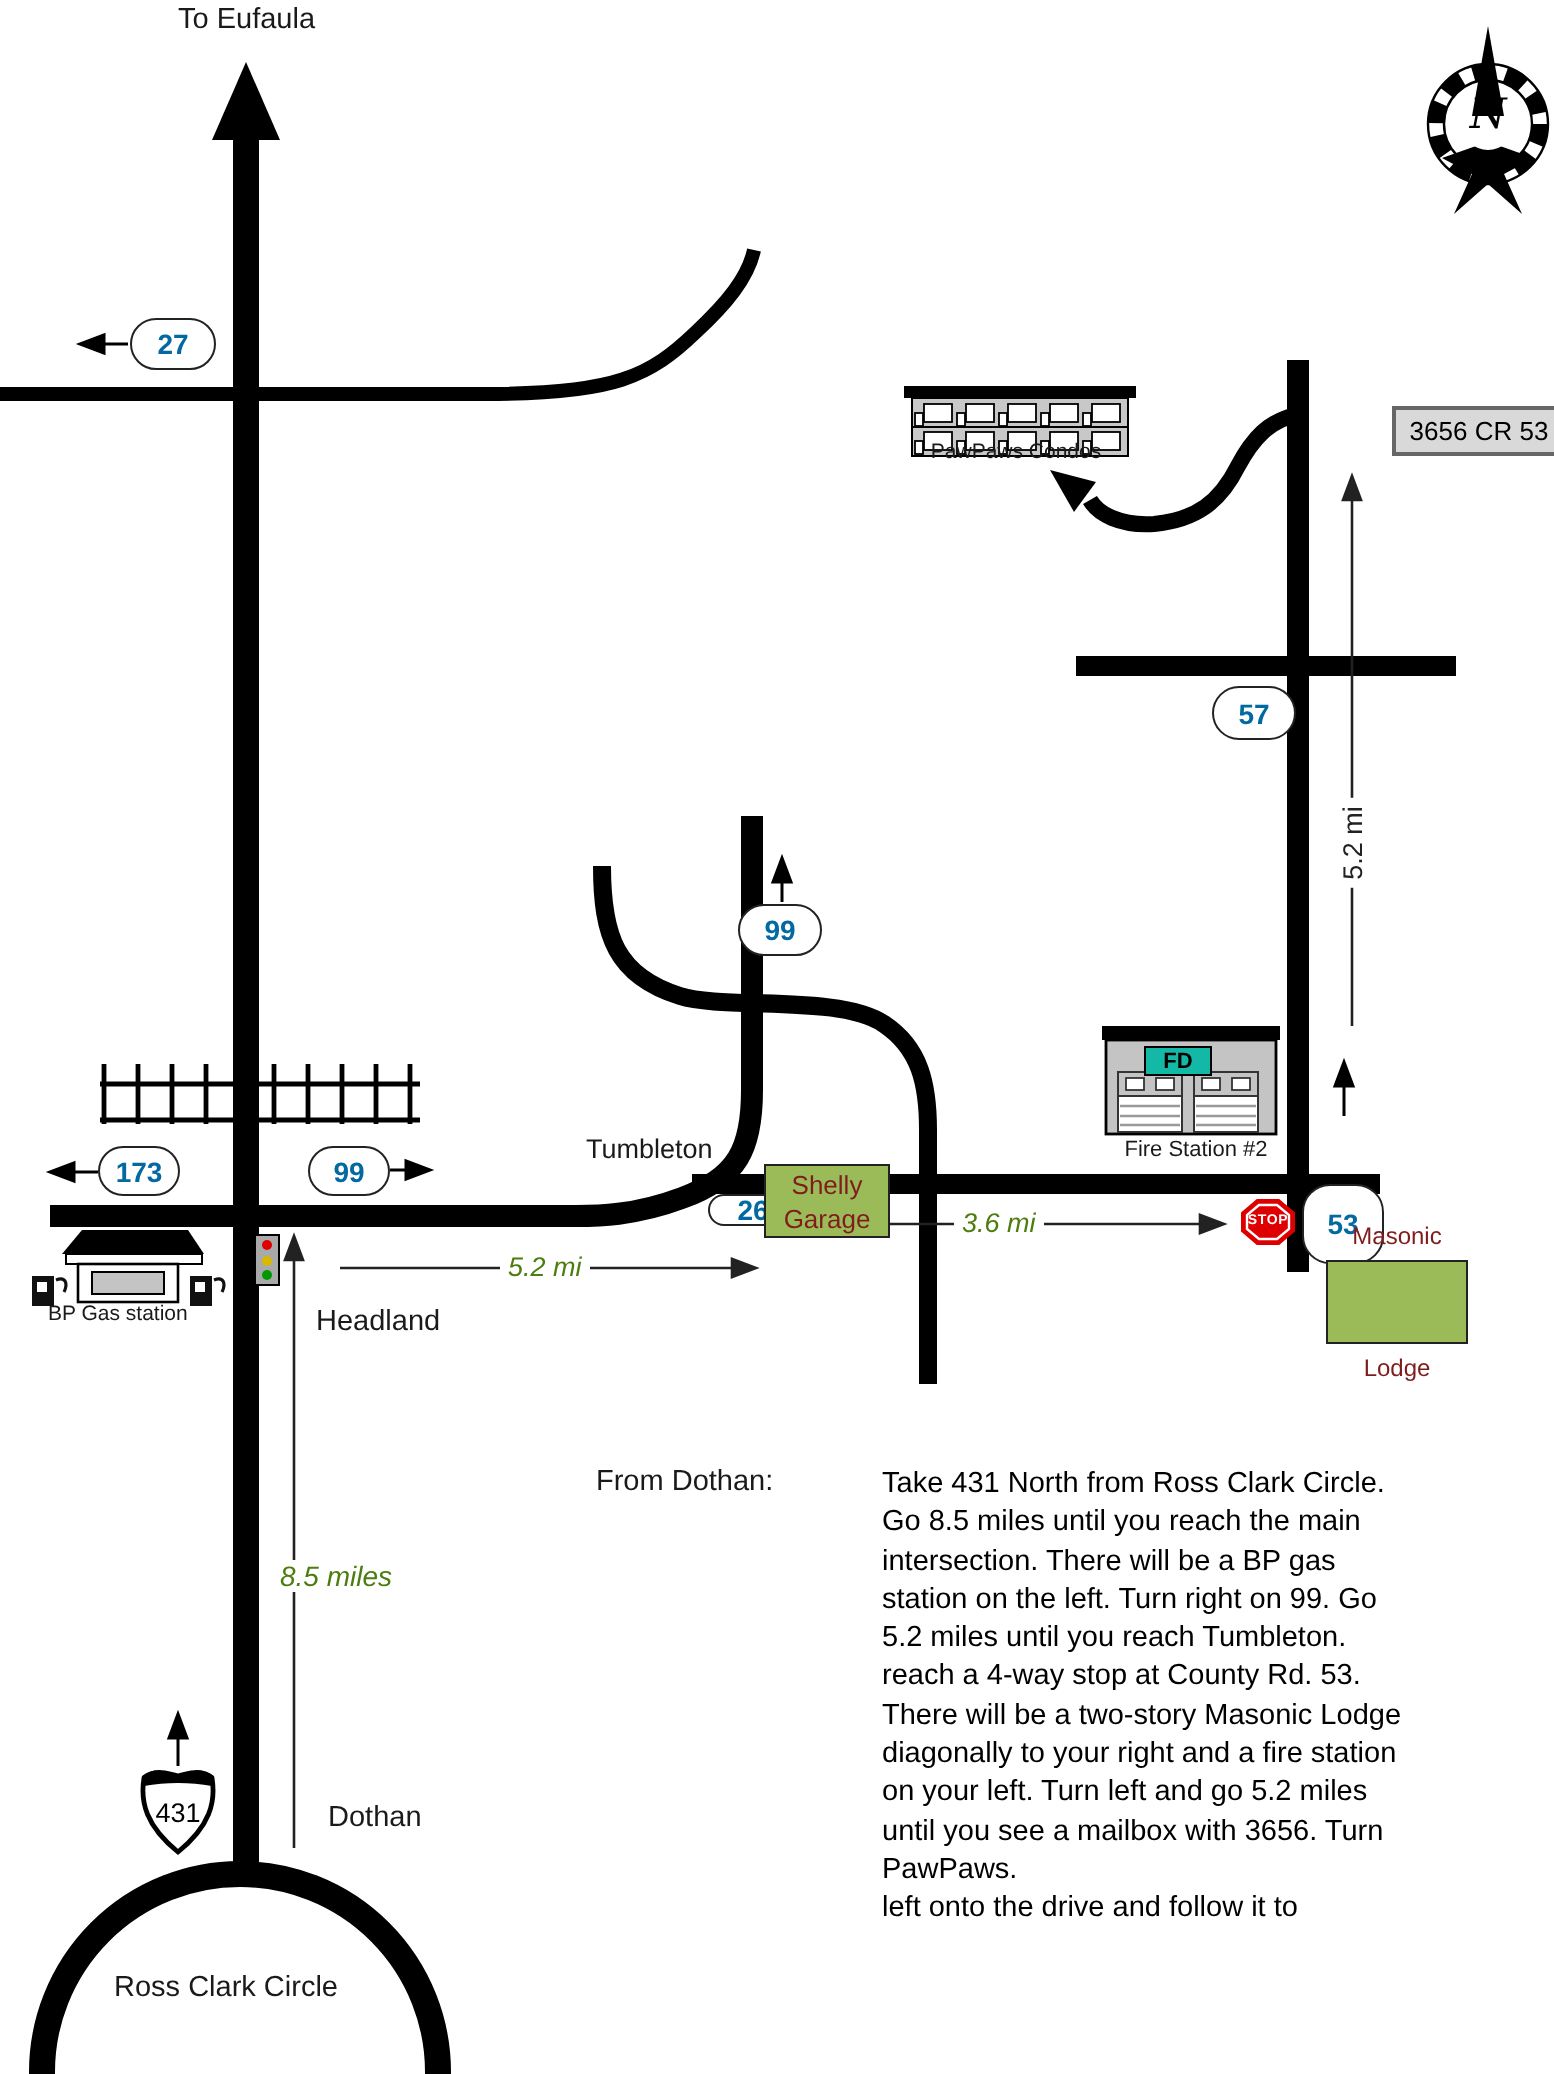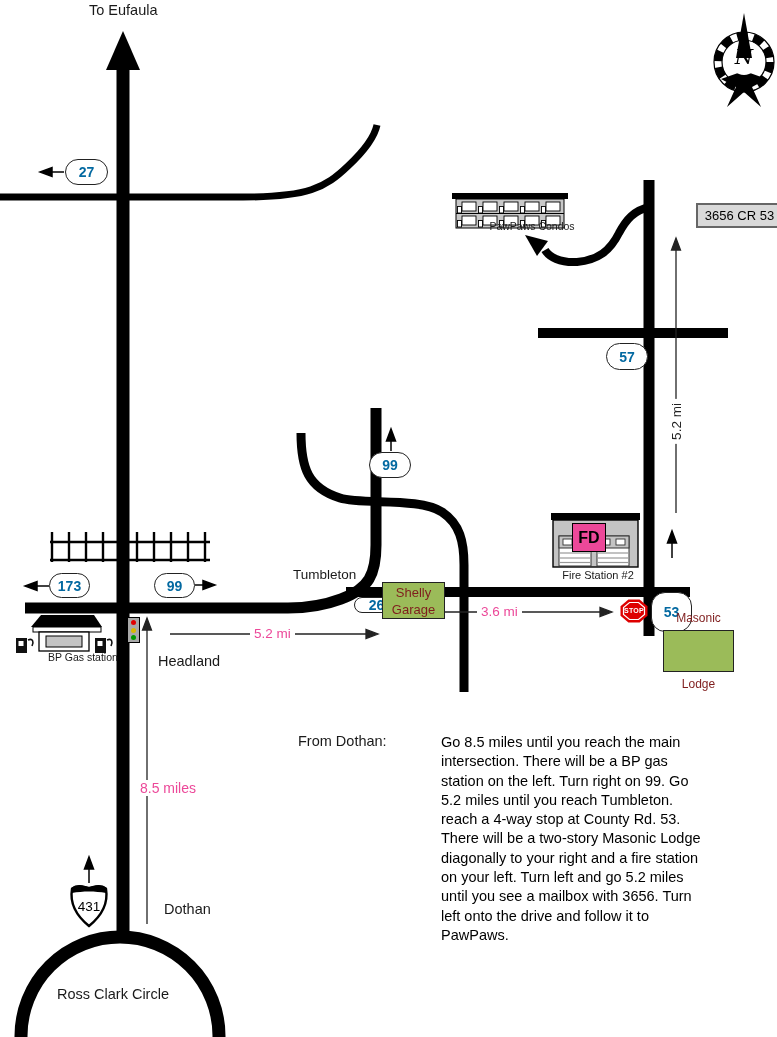--- a/index.html
+++ b/index.html
@@ -1,41 +1,41 @@
 <!DOCTYPE html>
 <html><head>
 <meta charset="utf-8">
 <style>
   * { margin:0; padding:0; box-sizing:border-box; }
   html,body { background:#fff; }
   body { font-family:"Liberation Sans", sans-serif; color:#000; }
   #stage { position:relative; width:777px; height:1037px; overflow:hidden; background:#fff; }
   #map-svg { position:absolute; left:0; top:0; z-index:1; }
   .lbl { position:absolute; z-index:3; font-size:14.5px; white-space:nowrap; color:#1a1a1a; }
-  .small { font-size:10.5px;margin-left:24px; }
+  .small { font-size:10.5px; }
   .center { text-align:center; }
   .oval { position:absolute; z-index:3; background:#fff; border:1.6px solid #222;
           border-radius:14px; font-weight:bold; font-size:14px; color:#0369a1;
           display:flex; align-items:center; justify-content:center; }
   .greenbox { position:absolute; z-index:3; background:#9BBB59; border:1.6px solid #222;
               display:flex; flex-direction:column; align-items:center; justify-content:center;
               font-size:13px; line-height:17px; color:#7f1d1d;margin-top:32px; }
   .graysign { position:absolute; z-index:3; background:#D9D9D9; border:2px solid #666;
               display:flex; align-items:center; justify-content:center; font-size:13px; }
-  .measure { position:absolute; z-index:3; background:#fff; padding:0 4px; font-size:13.5px; color:#ec4899; }
+  .measure { position:absolute; z-index:3; background:#fff; padding:0 4px; font-size:13.5px; color:#4d7c0f;font-style:italic; }
   #vmeasure-wrap { position:absolute; left:654px; top:398px; width:44px; height:46px; z-index:3;
                    display:flex; align-items:center; justify-content:center; }
   #vmeasure-wrap span { transform:rotate(-90deg); background:#fff; padding:1px 4px; font-size:13.5px; color:#222; white-space:nowrap; }
   #traffic-light { position:absolute; left:127px; top:617px; width:13px; height:26px; z-index:3;
                    background:#A9A9A9; border:1px solid #000; display:flex; flex-direction:column;
                    align-items:center; justify-content:space-evenly; }
   #traffic-light i { width:5px; height:5px; border-radius:50%; display:block; }
-  #fd-sign { position:absolute; left:572px; top:523px; width:34px; height:29px; z-index:3;
-             background:#ec4899; border:1.3px solid #000; display:flex; align-items:center;
-             justify-content:center; font-weight:bold; font-size:16px; }
+  #fd-sign { position:absolute; left:572px; top:523px; width:34px; height:15px; z-index:3;
+             background:#14b8a6; border:1.3px solid #000; display:flex; align-items:center;
+             justify-content:center; font-weight:bold; font-size:11px; }
   #stop-label { position:absolute; left:620px; top:607px; width:28px; z-index:3; color:#fff;
                 font-weight:bold; font-size:7px; text-align:center; letter-spacing:.3px; }
   #compass-n { position:absolute; left:733px; top:45px; width:22px; z-index:3; text-align:center;
                font-family:"DejaVu Serif", serif; font-style:italic; font-size:21px; }
   #shield-label { position:absolute; left:70px; top:899px; width:38px; z-index:3;
                   text-align:center; font-size:13.5px; }
   #directions-block { position:absolute; left:441px; top:733px; z-index:3; font-size:14.5px; line-height:19.3px; }
   #pawpaws-label { position:absolute; left:455px; top:220px; width:106px; z-index:3; }
   #fire-label { position:absolute; left:556px; top:569px; width:84px; z-index:3; font-size:11px; }
 </style>
@@ -238,26 +238,27 @@
 
   <div class="measure" style="left:250px; top:626px;">5.2 mi</div>
   <div class="measure" style="left:477px; top:604px;">3.6 mi</div>
   <div class="measure" style="left:136px; top:780px; font-size:14px;">8.5 miles</div>
   <div id="vmeasure-wrap">
     <span>5.2 mi</span>
   </div>
 
   <div class="lbl" style="left:298px; top:733px;">From Dothan:</div>
   <div id="directions-block">
+    <div>Take 431 North from Ross Clark Circle.</div>
     <div>Go 8.5 miles until you reach the main</div>
     <div>intersection. There will be a BP gas</div>
     <div>station on the left. Turn right on 99. Go</div>
     <div>5.2 miles until you reach Tumbleton.</div>
     <div>reach a 4-way stop at County Rd. 53.</div>
     <div>There will be a two-story Masonic Lodge</div>
     <div>diagonally to your right and a fire station</div>
     <div>on your left. Turn left and go 5.2 miles</div>
     <div>until you see a mailbox with 3656. Turn</div>
+    <div>PawPaws.</div>
     <div>left onto the drive and follow it to</div>
-    <div>PawPaws.</div>
   </div>
 
 </div>
 
 </body></html>

